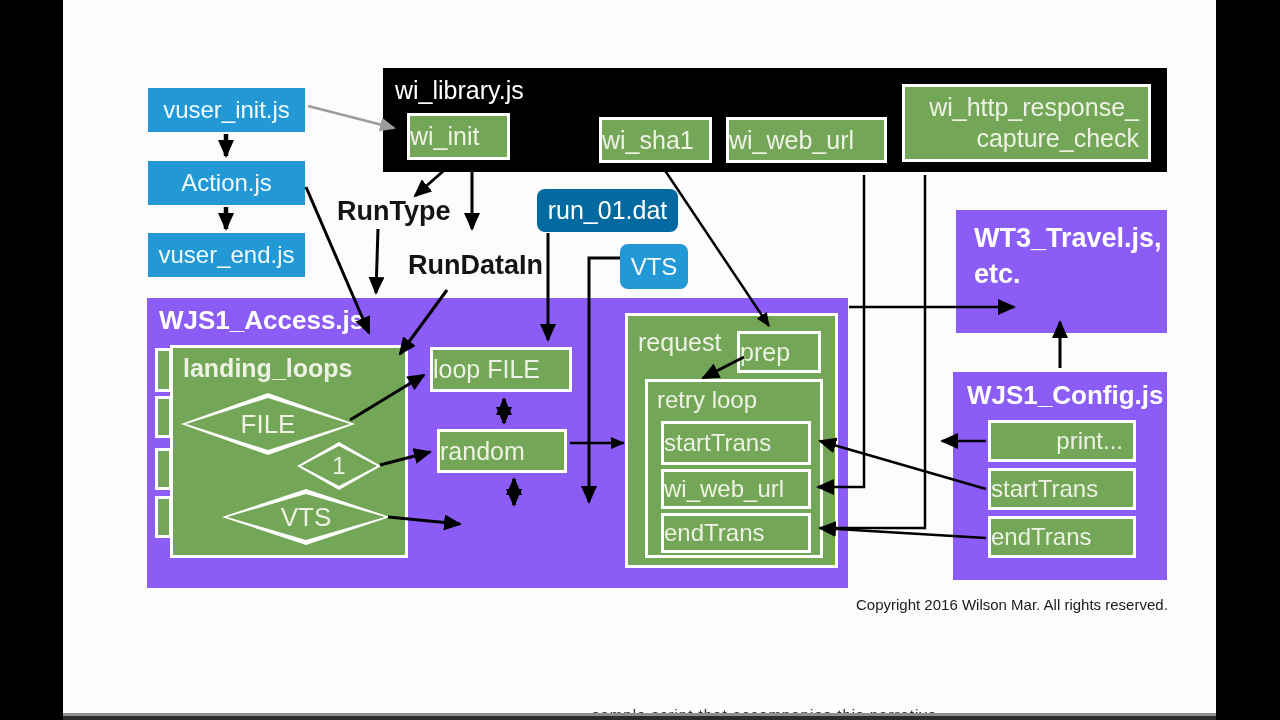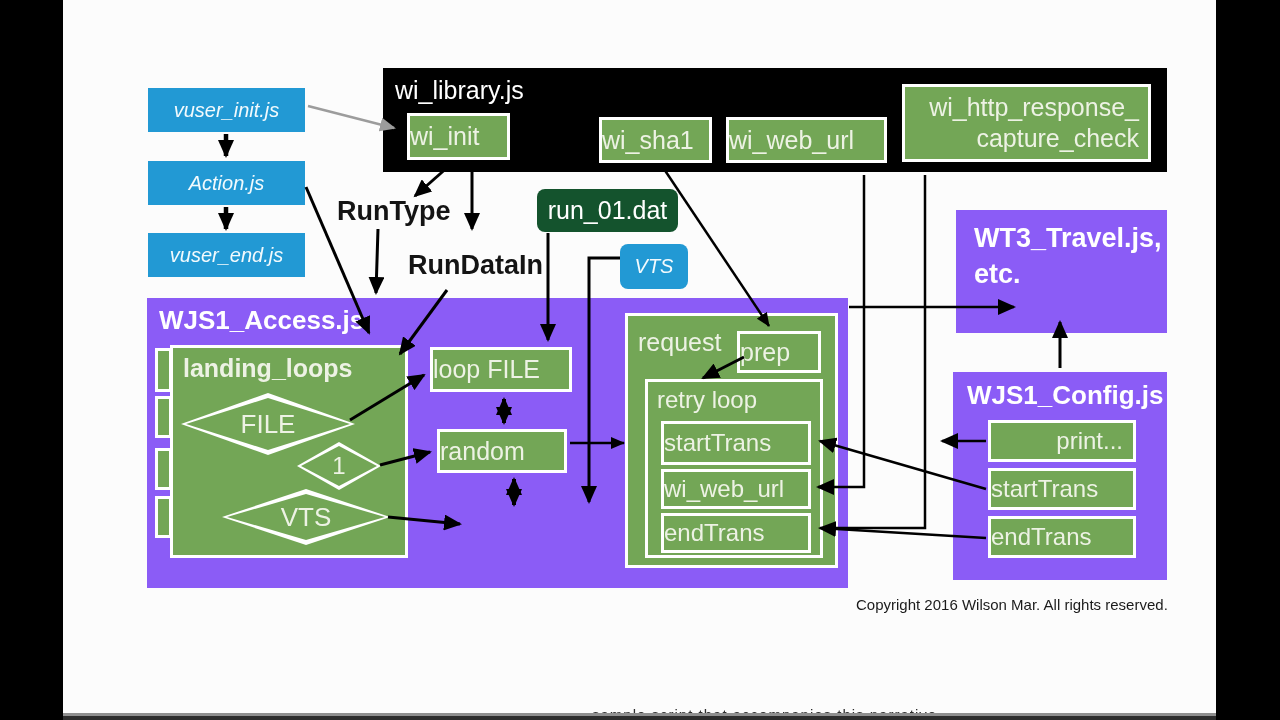--- a/index.html
+++ b/index.html
@@ -9,29 +9,29 @@
     font-family:"Liberation Sans","DejaVu Sans",sans-serif;
   }
   .abs{position:absolute;}
   
   .bar-left{left:0;top:0;width:63px;height:720px;background:#000;z-index:60;}
   .bar-right{left:1216px;top:0;width:64px;height:720px;background:#000;z-index:60;}
 
   
   .bluebox{
     background:#2299d4;color:#f2fafd;display:flex;align-items:center;justify-content:center;
-    font-size:20px;font-weight:400;z-index:20;font-style:italic;
+    font-size:24px;font-weight:400;z-index:20;
   }
   .greenbox{
     background:#73a656;border:3px solid #fff;color:#edf2e4;
     display:flex;align-items:center;justify-content:flex-start;
     font-size:25px;box-sizing:border-box;z-index:22;
   }
   .blackpill{
-    background:#14532d;color:#fff;border-radius:8px;display:flex;align-items:center;justify-content:center;
+    background:#0369a1;color:#fff;border-radius:8px;display:flex;align-items:center;justify-content:center;
     font-size:25px;z-index:20;
   }
   .orangebox{background:#8b5cf6;z-index:12;}
   .titletext{position:absolute;color:#fff;z-index:15;}
   .label-dark{position:absolute;color:#141414;font-size:27px;font-weight:600;z-index:18;}
 
   
   .librarybox{left:383px;top:68px;width:784px;height:104px;background:#000;z-index:14;}
 
   

